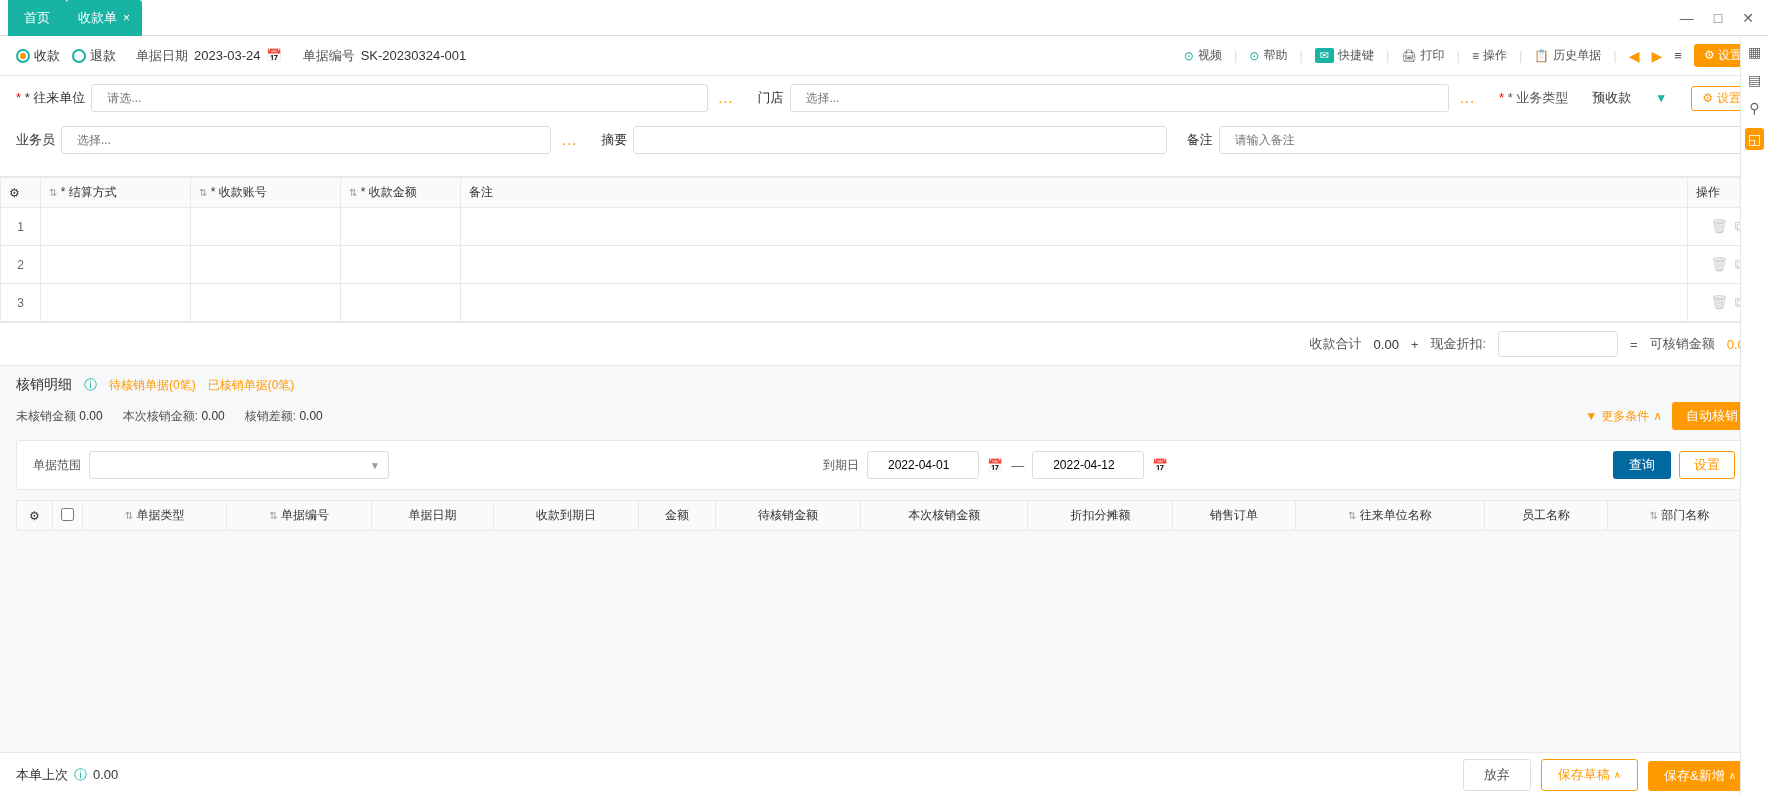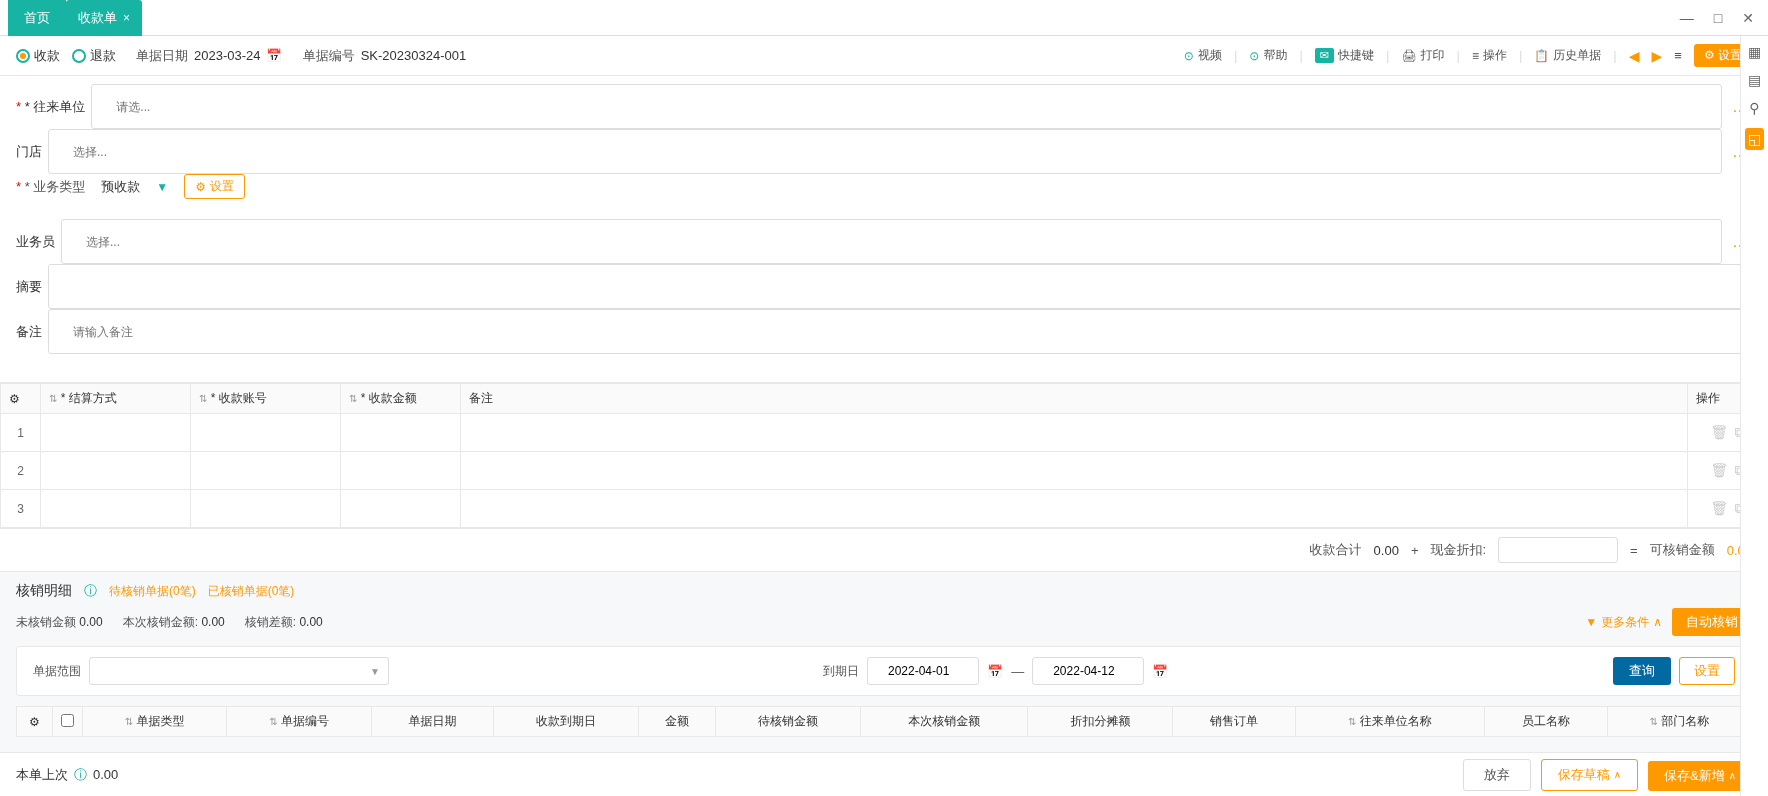--- a/index.html
+++ b/index.html
@@ -38,29 +38,29 @@
     .header-right { margin-left: auto; display: flex; align-items: center; gap: 12px; }
     .header-btn { display: flex; align-items: center; gap: 4px; color: #555; cursor: pointer; font-size: 12px; }
     .header-btn .icon { color: #17b3a3; }
     .orange-btn-sm { background: #f90; color: #fff; border: none; padding: 3px 10px; border-radius: 3px; cursor: pointer; font-size: 12px; }
     .icon-btn { cursor: pointer; color: #f90; font-size: 14px; }
 
     
     .form-fields {
       background: #fff; padding: 8px 16px; border-bottom: 1px solid #e8e8e8; flex-shrink: 0;
     }
-    .fields-row { display: flex; gap: 0; margin-bottom: 20px; flex-direction: column; }
+    .fields-row { display: flex; gap: 0; margin-bottom: 14px; }
     .field-group { display: flex; align-items: center; flex: 1; gap: 6px; }
     .field-label { color: #333; white-space: nowrap; }
     .required { color: #f00; }
-    .field-input { flex: 1; border: 1px solid #ddd; border-radius: 3px; padding: 4px 24px; height: 45px; color: #999; font-size: 12px; outline: none; }
+    .field-input { flex: 1; border: 1px solid #ddd; border-radius: 3px; padding: 4px 15px; height: 28px; color: #999; font-size: 12px; outline: none; }
     .more-btn { color: #f90; cursor: pointer; font-size: 16px; padding: 0 4px; }
     .select-arrow { color: #999; font-size: 10px; }
     .field-divider { width: 20px; }
-    .biz-type-field { display: flex; align-items: center; gap: 16px; }
+    .biz-type-field { display: flex; align-items: center; gap: 24px; }
     .biz-type-label { color: #555; white-space: nowrap; }
     .biz-type-value { color: #333; }
     .settings-btn { background: #fff; border: 1px solid #f90; color: #f90; padding: 3px 10px; border-radius: 3px; cursor: pointer; font-size: 12px; display: flex; align-items: center; gap: 4px; }
 
     
     .table-section { background: #fff; flex-shrink: 0; }
     .data-table { width: 100%; border-collapse: collapse; }
     .data-table th { background: #fafafa; border: 1px solid #e8e8e8; padding: 6px 8px; text-align: left; font-weight: normal; color: #333; font-size: 12px; }
     .data-table td { border: 1px solid #e8e8e8; padding: 4px 8px; height: 38px; font-size: 12px; }
     .data-table .row-num { text-align: center; color: #666; width: 40px; }

